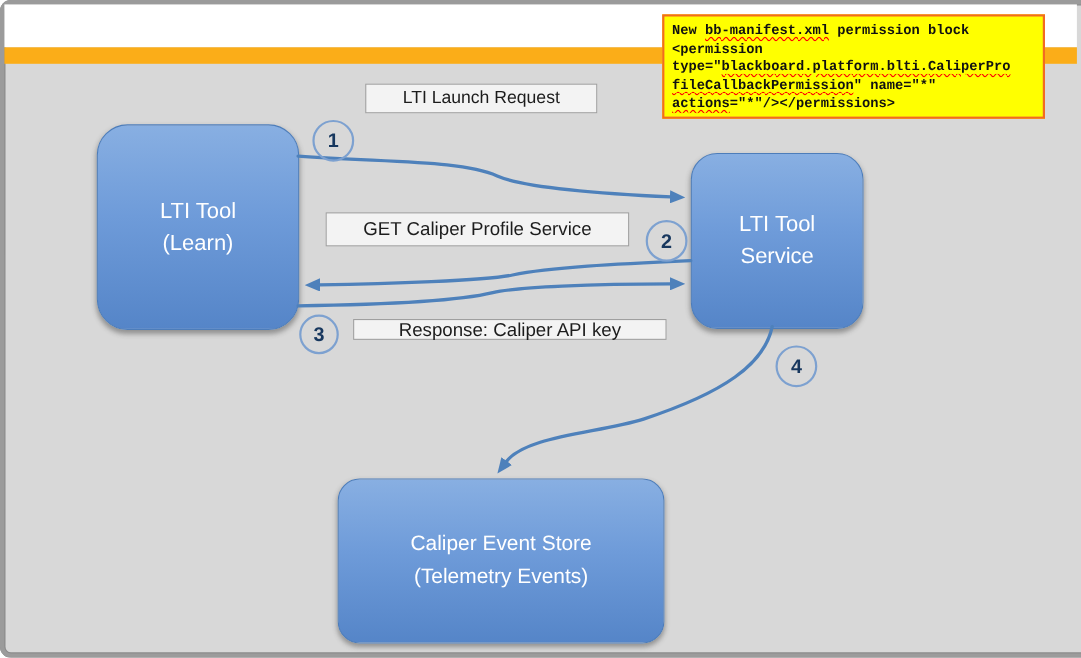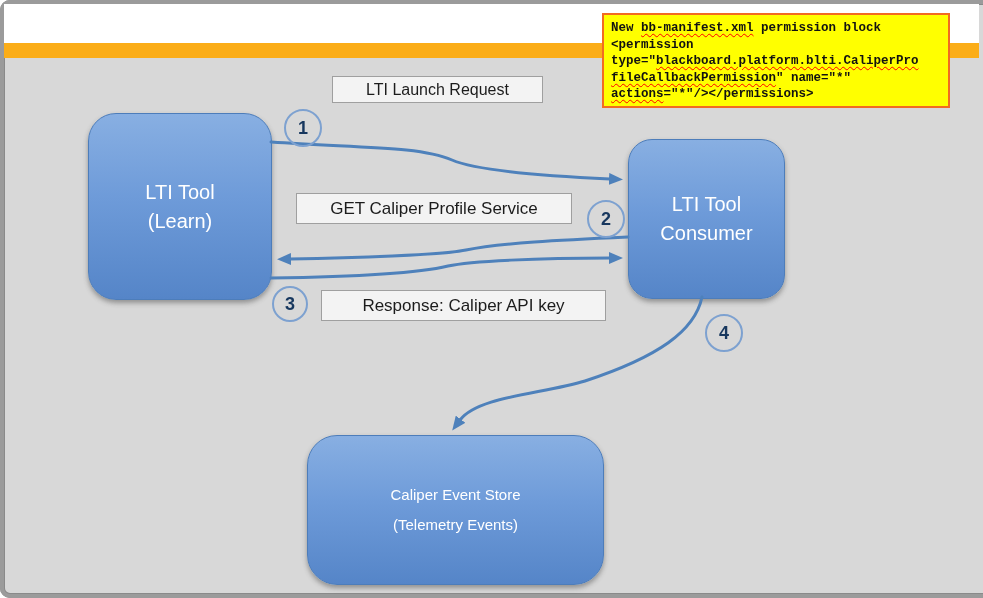--- a/index.html
+++ b/index.html
@@ -23,30 +23,30 @@
   
   .node{
     position:absolute;display:flex;flex-direction:column;align-items:center;justify-content:center;
     background:linear-gradient(180deg,#88afe2 0%,#6e9bd9 45%,#5585c8 100%);
     border:1px solid #4d7dba;color:#ffffff;
     box-shadow:0 3px 5px rgba(60,60,60,.45);
   }
   .node span{display:block;}
   .node-consumer{left:88px;top:113px;width:182px;height:185px;border-radius:28px;font-size:20px;line-height:29px;}
   .node-provider{left:628px;top:139px;width:155px;height:158px;border-radius:24px;font-size:20px;line-height:29px;}
-  .node-store{left:307px;top:435px;width:295px;height:148px;border-radius:30px;font-size:15px;line-height:30px;}
+  .node-store{left:307px;top:435px;width:295px;height:148px;border-radius:20px;font-size:19px;line-height:30px;}
 
   
   .step-label{
     position:absolute;box-sizing:border-box;background:#f3f3f3;border:1px solid #9f9f9f;
     display:flex;align-items:center;justify-content:center;color:#1c1c1c;font-size:16px;z-index:3;
   }
   .label-1{left:332px;top:76px;width:211px;height:27px;}
   .label-2{left:296px;top:193px;width:276px;height:31px;font-size:17px;}
-  .label-3{left:321px;top:290px;width:285px;height:31px;font-size:17px;}
+  .label-3{left:321px;top:290px;width:285px;height:19px;font-size:17px;}
   .label-4{left:673px;top:362px;width:164px;height:27px;}
 
   
   .step-num{
     position:absolute;box-sizing:border-box;border:2px solid #7da1d0;border-radius:50%;
     display:flex;align-items:center;justify-content:center;color:#17375e;
     font-size:18px;font-weight:bold;z-index:4;background:transparent;
   }
   .num-1{left:284px;top:109px;width:38px;height:38px;}
   .num-2{left:587px;top:200px;width:38px;height:38px;}
@@ -83,21 +83,21 @@
     <path d="M 702 297 C 695 331, 658 357, 585 381 C 543 394, 478 396, 460 420" fill="none" stroke="#4e81bb" stroke-width="3" stroke-linecap="round" marker-end="url(#ah)"></path>
   </svg>
 
   <div class="node node-consumer">
     <span>LTI Tool</span>
     <span>(Learn)</span>
   </div>
 
   <div class="node node-provider">
     <span>LTI Tool</span>
-    <span>Consumer</span>
+    <span>Service</span>
   </div>
 
   <div class="node node-store">
     <span>Caliper Event Store</span>
     <span>(Telemetry Events)</span>
   </div>
 
   <div class="step-label label-2">GET Caliper Profile Service</div>
   <div class="step-label label-1">LTI Launch Request</div>
   <div class="step-label label-3">Response: Caliper API key</div>

